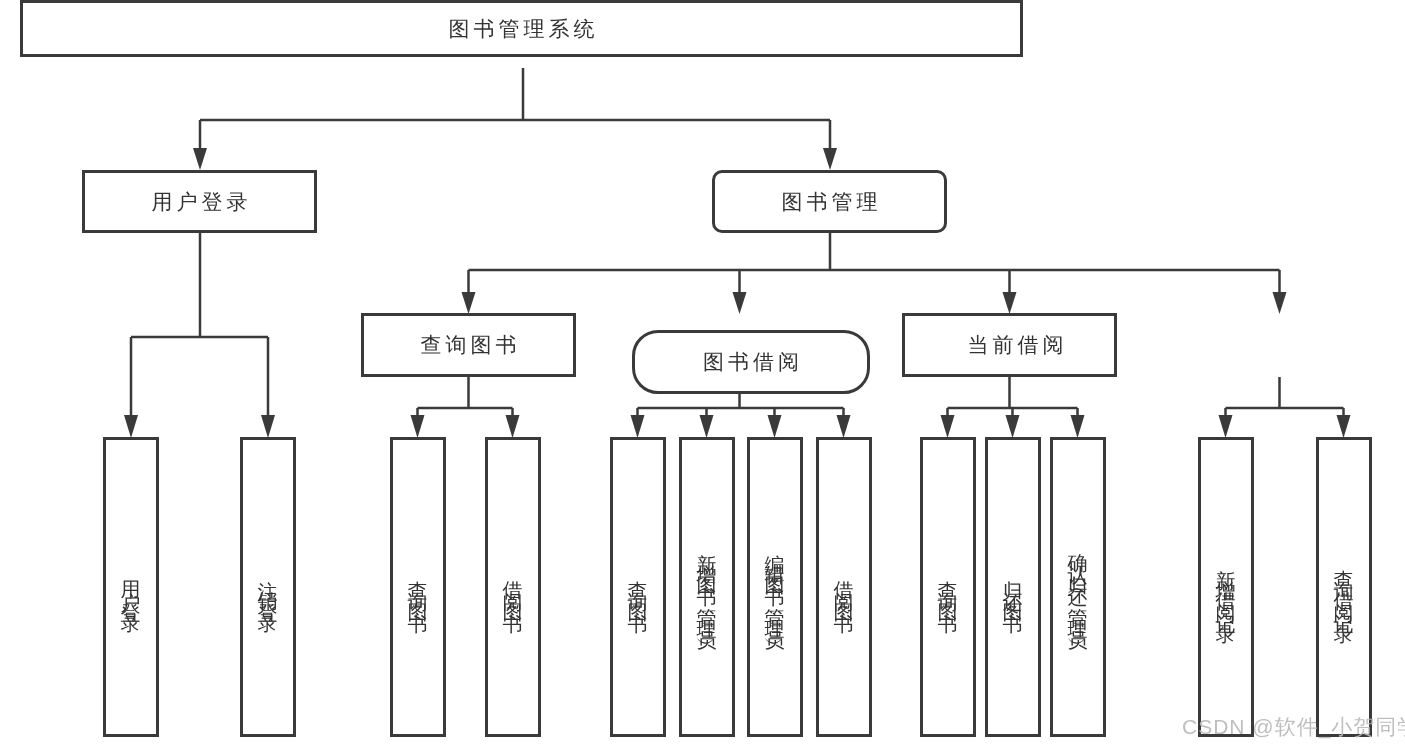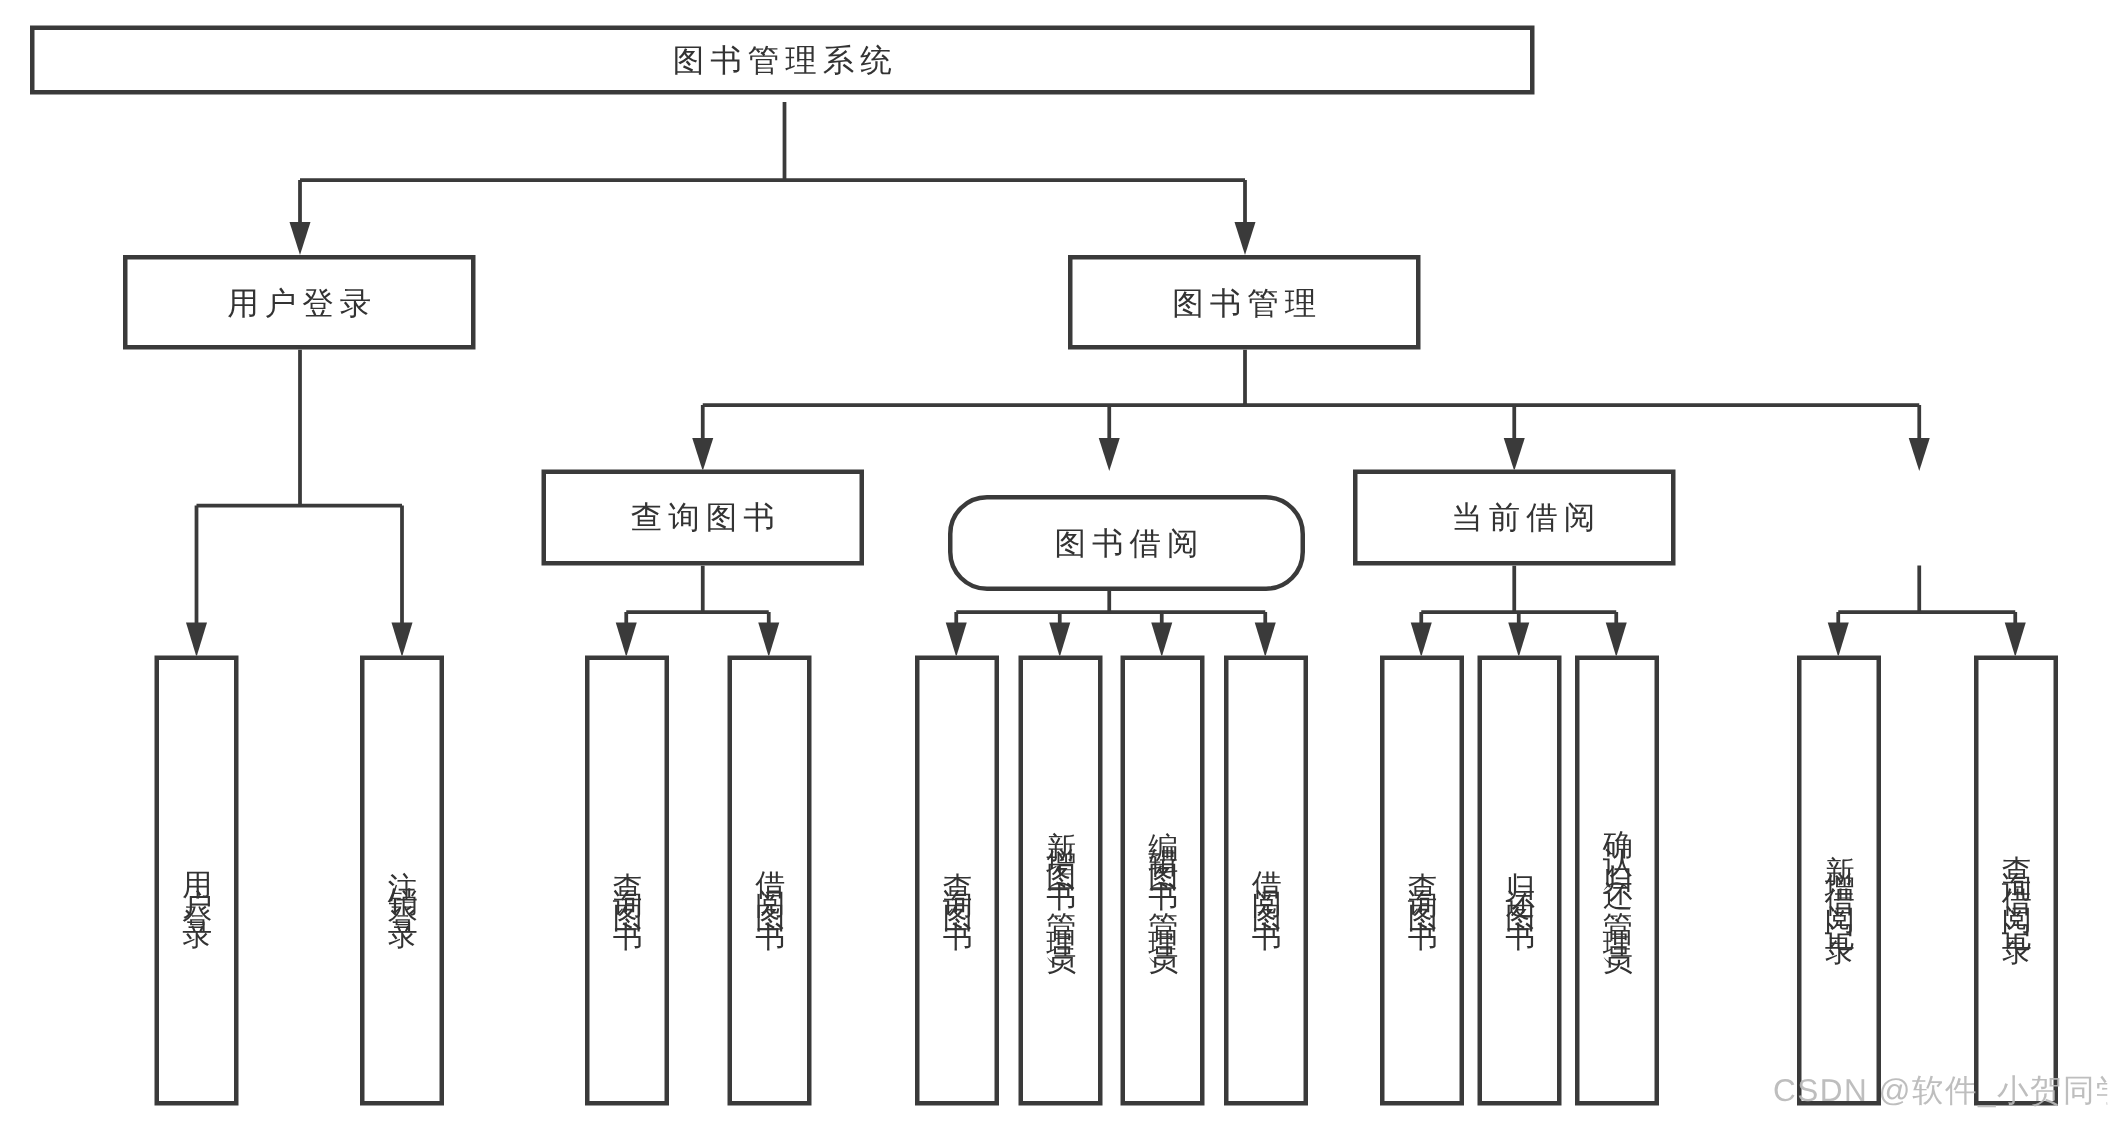--- a/index.html
+++ b/index.html
@@ -69,28 +69,28 @@
 
       <polygon points="940.5,415 954.5,415 947.5,438"></polygon>
       <polygon points="1005.5,415 1019.5,415 1012.5,438"></polygon>
       <polygon points="1070.5,415 1084.5,415 1077.5,438"></polygon>
 
       <polygon points="1218.5,415 1232.5,415 1225.5,438"></polygon>
       <polygon points="1336.5,415 1350.5,415 1343.5,438"></polygon>
     </g>
   </svg>
 
-  <div class="node" style="left:20px; top:17px; width:1003px; height:46px;">
+  <div class="node" style="left:20px; top:0; width:1003px; height:57px;">
     <span class="h-label">图书管理系统</span>
   </div>
 
   <div class="node" style="left:82px; top:170px; width:235px; height:63px;">
     <span class="h-label">用户登录</span>
   </div>
-  <div class="node" style="left:712px; top:170px; width:235px; height:63px;">
+  <div class="node" style="left:712px; top:170px; width:235px; height:63px;border-radius:10px;">
     <span class="h-label">图书管理</span>
   </div>
 
   <div class="node" style="left:361px; top:313px; width:215px; height:64px;">
     <span class="h-label">查询图书</span>
   </div>
   <div class="node" style="left:632px; top:330px; width:238px; height:64px;border-radius:26px;">
     <span class="h-label">图书借阅</span>
   </div>
   <div class="node" style="left:902px; top:313px; width:215px; height:64px;padding-left:12px;">

